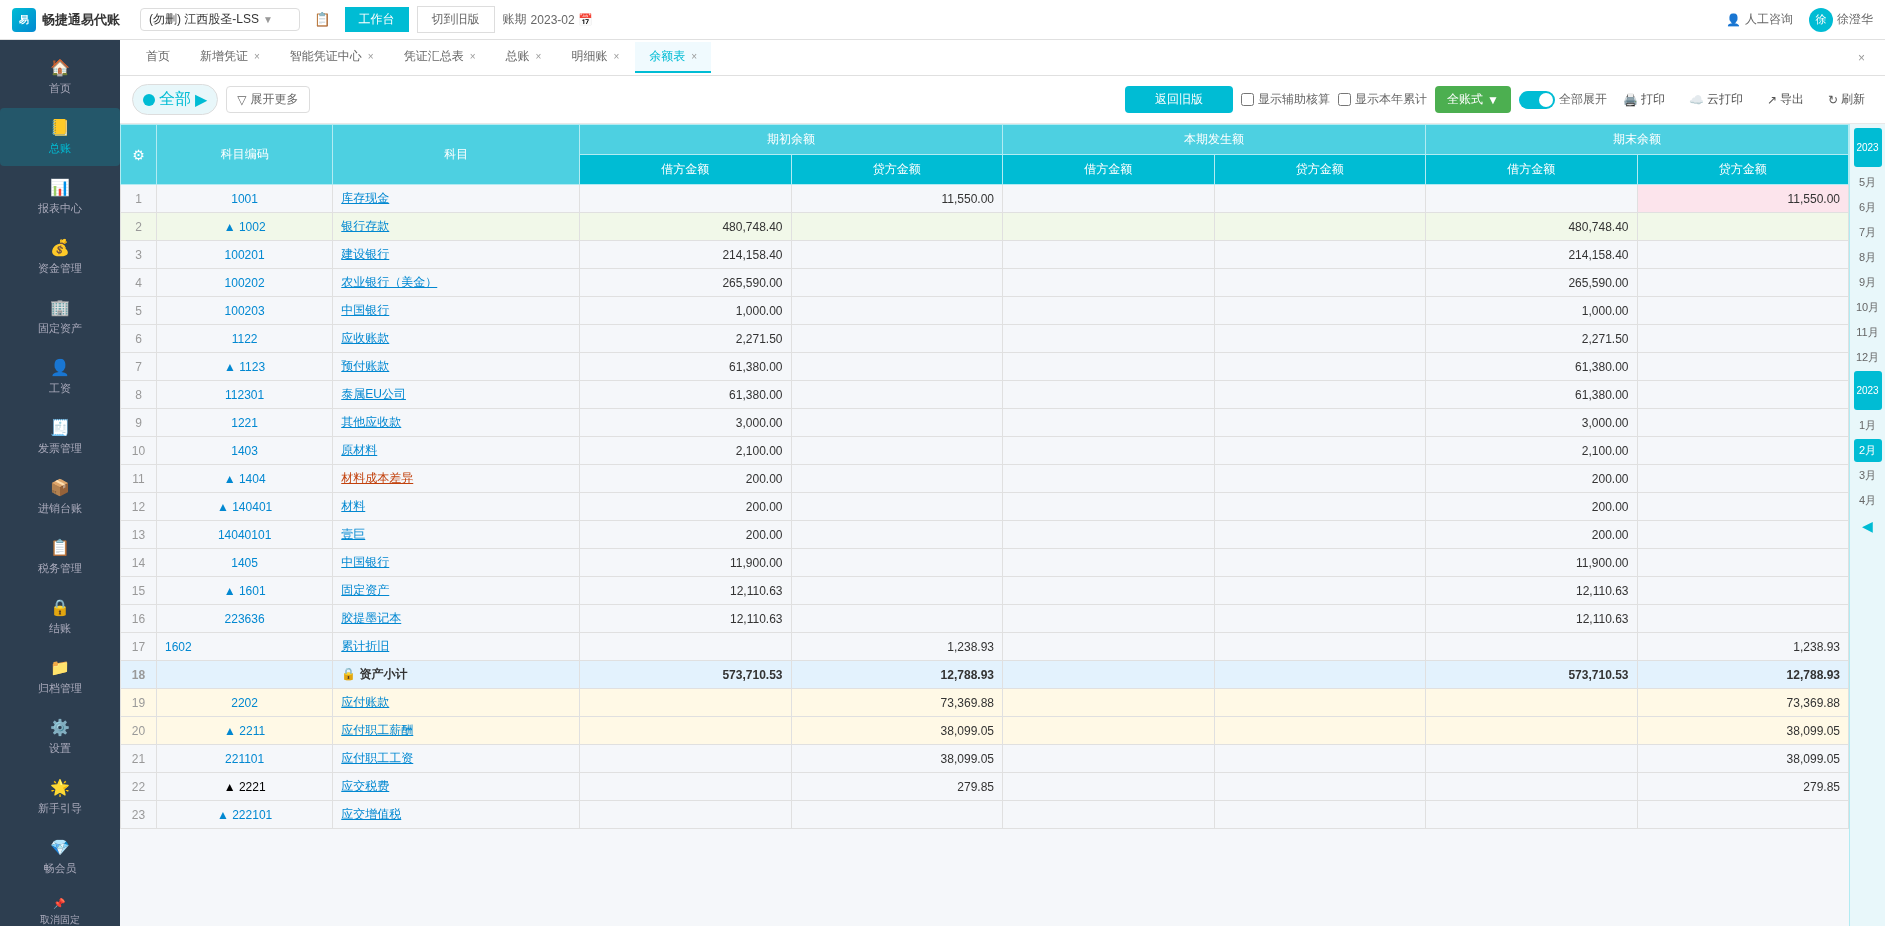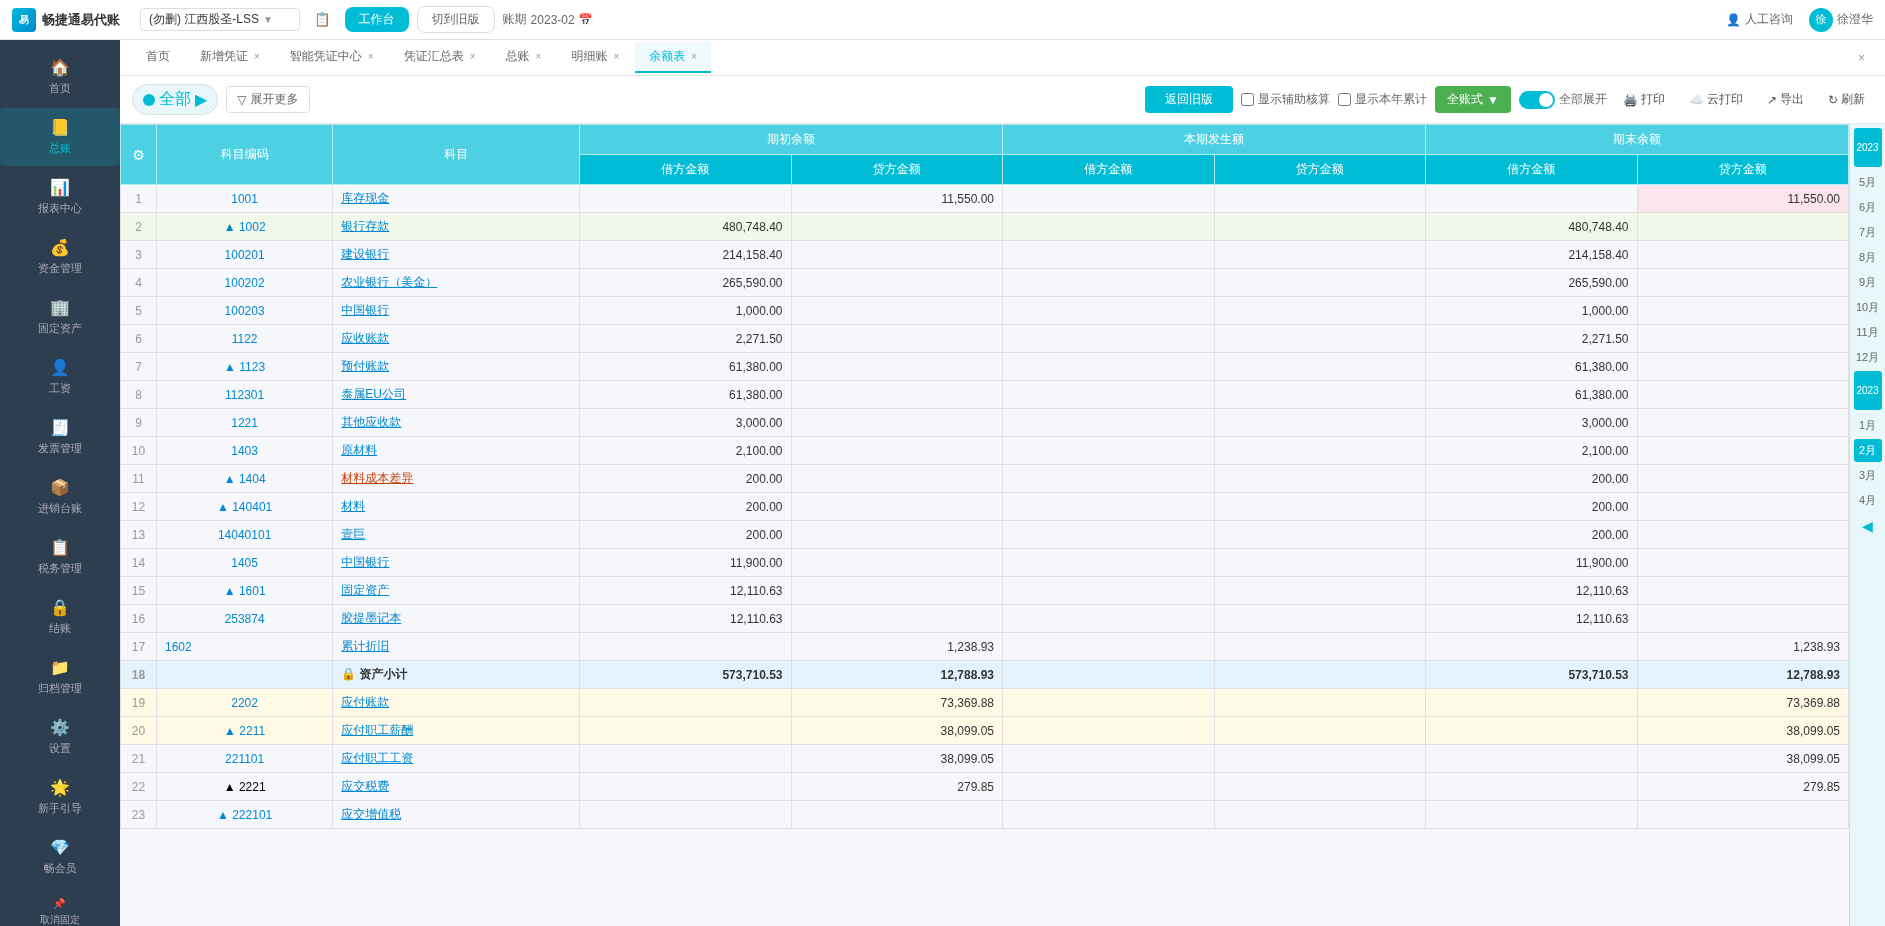--- a/index.html
+++ b/index.html
@@ -5,21 +5,21 @@
     * { box-sizing: border-box; margin: 0; padding: 0; }
     body { font-family: 'Microsoft YaHei', sans-serif; font-size: 12px; background: #f0f2f5; color: #333; overflow: hidden; height: 926px; }
 
     
     .top-bar { height: 40px; background: #fff; display: flex; align-items: center; padding: 0 12px; border-bottom: 1px solid #e0e0e0; gap: 8px; }
     .app-logo { display: flex; align-items: center; gap: 6px; width: 120px; }
     .logo-icon { width: 24px; height: 24px; background: linear-gradient(135deg, #00bcd4, #0288d1); border-radius: 4px; display: flex; align-items: center; justify-content: center; color: #fff; font-size: 10px; font-weight: bold; }
     .logo-text { font-size: 13px; font-weight: bold; color: #333; }
     .company-select { display: flex; align-items: center; border: 1px solid #ddd; border-radius: 4px; padding: 2px 8px; background: #fff; cursor: pointer; min-width: 160px; font-size: 12px; gap: 4px; }
     .company-select .arrow { color: #999; font-size: 10px; }
-    .top-nav-btn { padding: 4px 14px; border-radius: 8px; border: none; cursor: pointer; font-size: 12px; }
+    .top-nav-btn { padding: 4px 14px; border-radius: 0; border: none; cursor: pointer; font-size: 12px; }
     .btn-workbench { background: #00bcd4; color: #fff; }
     .btn-switch { background: #fff; border: 1px solid #ddd; color: #666; }
     .period-info { font-size: 12px; color: #666; display: flex; align-items: center; gap: 4px; }
     .top-right { margin-left: auto; display: flex; align-items: center; gap: 16px; }
     .user-service { display: flex; align-items: center; gap: 4px; color: #666; cursor: pointer; }
     .user-name { display: flex; align-items: center; gap: 4px; color: #666; cursor: pointer; }
 
     
     .main-layout { display: flex; height: calc(926px - 40px); }
 
@@ -41,21 +41,21 @@
     .tab-close-main { margin-left: auto; color: #999; cursor: pointer; padding: 0 8px; }
 
     
     .sub-content { flex: 1; display: flex; flex-direction: column; overflow: hidden; }
 
     
     .toolbar { background: #fff; padding: 8px 12px; display: flex; align-items: center; gap: 8px; border-bottom: 1px solid #e8e8e8; }
     .filter-btn { display: flex; align-items: center; gap: 4px; padding: 4px 10px; border: 1px solid #ddd; border-radius: 16px; cursor: pointer; font-size: 16px; background: #e8f7fa; color: #00bcd4; }
     .expand-btn { display: flex; align-items: center; gap: 4px; padding: 4px 10px; border: 1px solid #ddd; border-radius: 4px; cursor: pointer; font-size: 12px; background: #fff; color: #666; }
     .toolbar-right { margin-left: auto; display: flex; align-items: center; gap: 8px; }
-    .btn-return { padding: 5px 20px; background: #00bcd4; color: #fff; border: none; border-radius: 4px; cursor: pointer; font-size: 12px; margin-left: 23px; }
+    .btn-return { padding: 5px 30px; background: #00bcd4; color: #fff; border: none; border-radius: 4px; cursor: pointer; font-size: 12px; margin-left: 23px; }
     .checkbox-item { display: flex; align-items: center; gap: 4px; font-size: 12px; color: #666; cursor: pointer; }
     .btn-fullmode { padding: 5px 12px; background: #4caf50; color: #fff; border: none; border-radius: 4px; cursor: pointer; font-size: 12px; display: flex; align-items: center; gap: 4px; }
     .toggle-wrap { display: flex; align-items: center; gap: 4px; font-size: 12px; color: #666; }
     .toggle { width: 36px; height: 18px; background: #00bcd4; border-radius: 9px; position: relative; cursor: pointer; }
     .toggle-dot { width: 14px; height: 14px; background: #fff; border-radius: 50%; position: absolute; top: 2px; right: 2px; }
     .action-btn { display: flex; align-items: center; gap: 3px; padding: 4px 8px; cursor: pointer; font-size: 12px; color: #555; border: none; background: none; }
 
     
     .table-wrap { flex: 1; overflow: auto; position: relative; }
     .balance-table { width: 100%; border-collapse: collapse; font-size: 12px; }
@@ -465,21 +465,21 @@
                   <td><span style="color: rgb(2, 136, 209); cursor: pointer; text-decoration: underline;">固定资产</span></td>
                   <td style="text-align: right;">12,110.63</td>
                   <td style="text-align: right;"></td>
                   <td style="text-align: right;"></td>
                   <td style="text-align: right;"></td>
                   <td style="text-align: right;">12,110.63</td>
                   <td style="text-align: right;"></td>
                 </tr>
                 <tr>
                   <td>16</td>
-                  <td style="text-align: center;"><span style="color: rgb(2, 136, 209); cursor: pointer;">253874</span></td>
+                  <td style="text-align: center;"><span style="color: rgb(2, 136, 209); cursor: pointer;">223636</span></td>
                   <td><span style="color: rgb(2, 136, 209); cursor: pointer; text-decoration: underline;">胶提墨记本</span></td>
                   <td style="text-align: right;">12,110.63</td>
                   <td style="text-align: right;"></td>
                   <td style="text-align: right;"></td>
                   <td style="text-align: right;"></td>
                   <td style="text-align: right;">12,110.63</td>
                   <td style="text-align: right;"></td>
                 </tr>
                 <tr>
                   <td>17</td>

